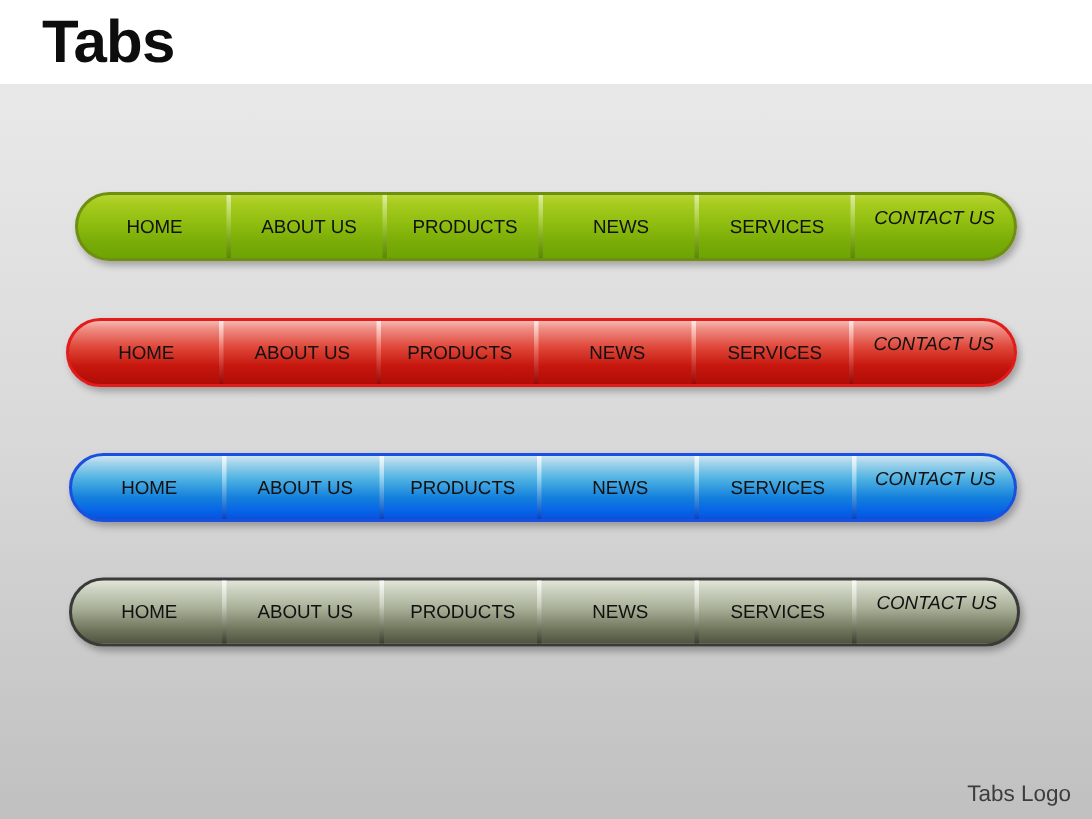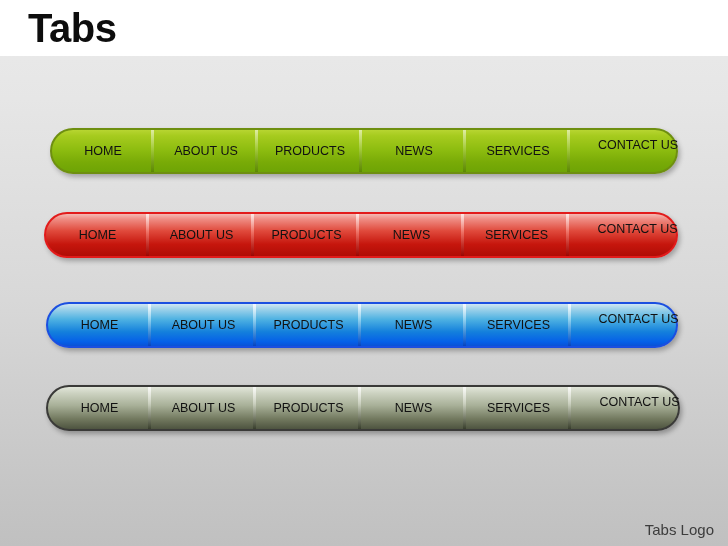--- a/index.html
+++ b/index.html
@@ -69,23 +69,24 @@
   }
   .tab .tab-label {
     display: block;
     width: 100%;
     position: relative;
     z-index: 2;
   }
   
   .tab.wrap .tab-label {
     position: absolute;
-    left: 15px;
+    left: 0;
     top: 8px;
     width: 100%;
+    font-style: italic;
   }
 
   
   .tab + .tab::before {
     content: "";
     position: absolute;
     left: -3px;
     top: 0;
     bottom: 0;
     width: 3px;

